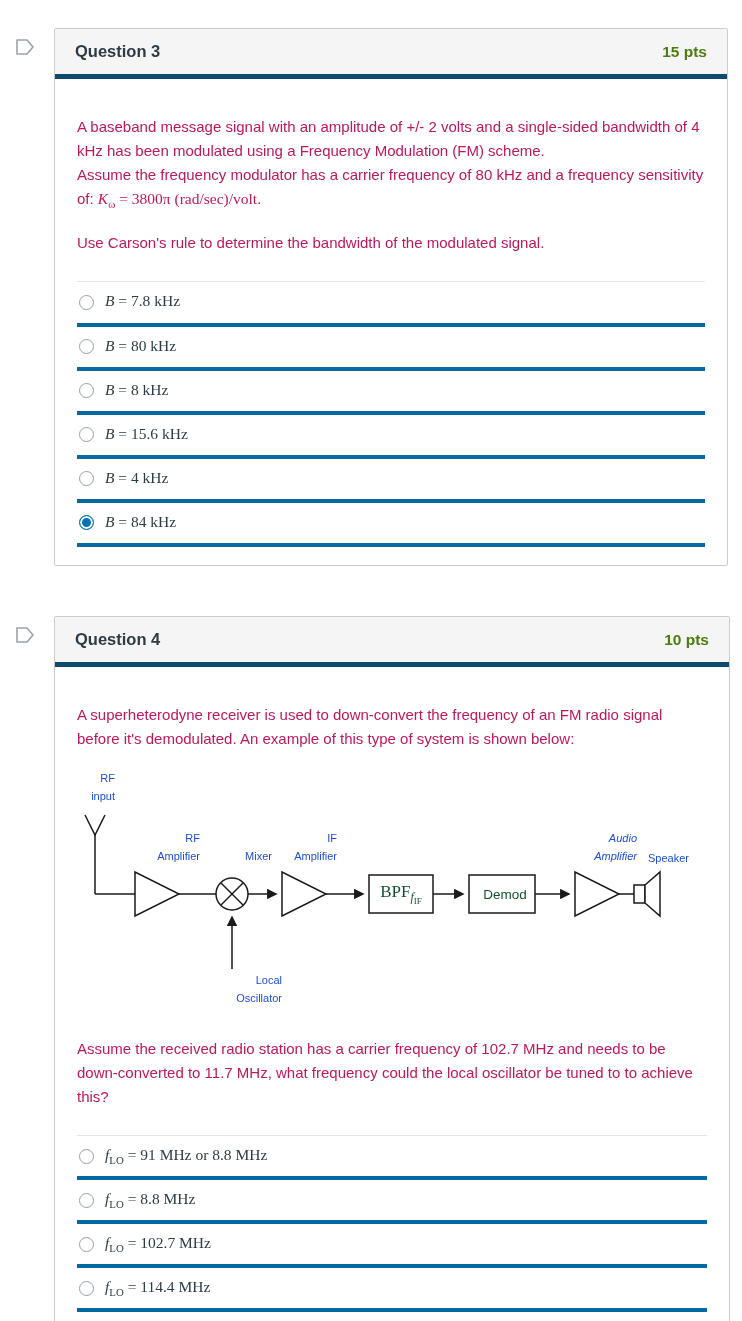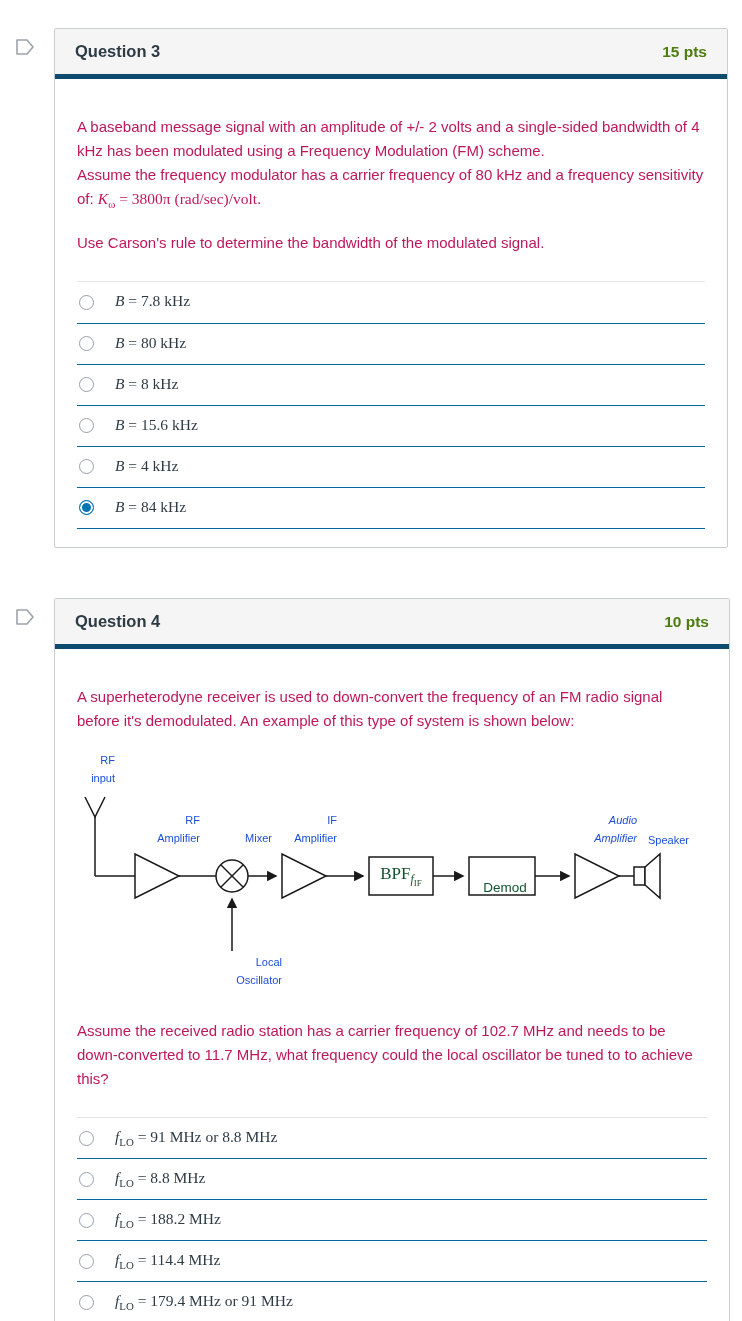--- a/index.html
+++ b/index.html
@@ -57,23 +57,23 @@
     font-size: 15.5px;
   }
   .math i, .math-inline i { font-style: italic; }
   .math sub, .math-inline sub { font-size: 0.70em; }
 
   
   .options { margin-top: 26px; border-top: 1px solid #E3E5E8; }
   .option {
     display: flex;
     align-items: center;
-    gap: 21px;
+    gap: 11px;
     padding: 10px 2px;
-    border-bottom: 1px solid #0369a1;
+    border-bottom: 4px solid #0369a1;
     cursor: pointer;
   }
   .radio {
     width: 15px; height: 15px;
     border: 1px solid #97A0A9;
     border-radius: 50%;
     background: #fff;
     flex-shrink: 0;
     box-sizing: border-box;
   }
@@ -244,21 +244,21 @@
           <div class="dlabel" style="left:115px; top:78px; width:80px;">
             <div>Mixer</div>
           </div>
           <div class="dlabel" style="left:184px; top:60px; width:76px;">
             <div>IF</div>
             <div>Amplifier</div>
           </div>
           <div class="boxlabel" style="left:292px; top:106px; width:64px; height:38px;">
             <span class="bpf-text"><span>BPF</span><sub><i>f</i><sub>IF</sub></sub></span>
           </div>
-          <div class="boxlabel" style="left:392px; top:106px; width:72px; height:38px;align-items:flex-end;">
+          <div class="boxlabel" style="left:392px; top:106px; width:72px; height:38px;">
             <span>Demod</span>
           </div>
           <div class="dlabel" style="left:480px; top:60px; width:80px;font-style:italic;">
             <div>Audio</div>
             <div>Amplifier</div>
           </div>
           <div class="dlabel" style="left:532px; top:80px; width:80px;">
             <div>Speaker</div>
           </div>
           <div class="dlabel" style="left:105px; top:202px; width:100px;">
@@ -273,21 +273,21 @@
           <div class="option">
             <span class="radio"></span>
             <span class="opt-label math"><i>f</i><sub>LO</sub><span> = 91 MHz or 8.8 MHz</span></span>
           </div>
           <div class="option">
             <span class="radio"></span>
             <span class="opt-label math"><i>f</i><sub>LO</sub><span> = 8.8 MHz</span></span>
           </div>
           <div class="option">
             <span class="radio"></span>
-            <span class="opt-label math"><i>f</i><sub>LO</sub><span> = 188.2 MHz</span></span>
+            <span class="opt-label math"><i>f</i><sub>LO</sub><span> = 102.7 MHz</span></span>
           </div>
           <div class="option">
             <span class="radio"></span>
             <span class="opt-label math"><i>f</i><sub>LO</sub><span> = 114.4 MHz</span></span>
           </div>
           <div class="option">
             <span class="radio"></span>
             <span class="opt-label math"><i>f</i><sub>LO</sub><span> = 179.4 MHz or 91 MHz</span></span>
           </div>
           <div class="option">

